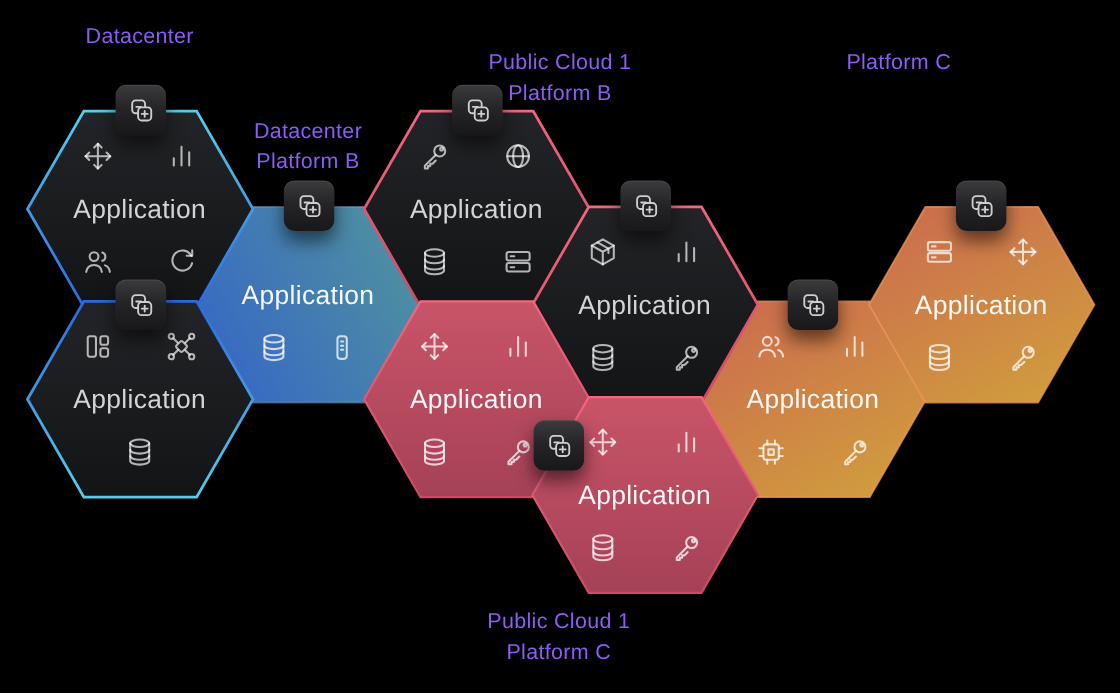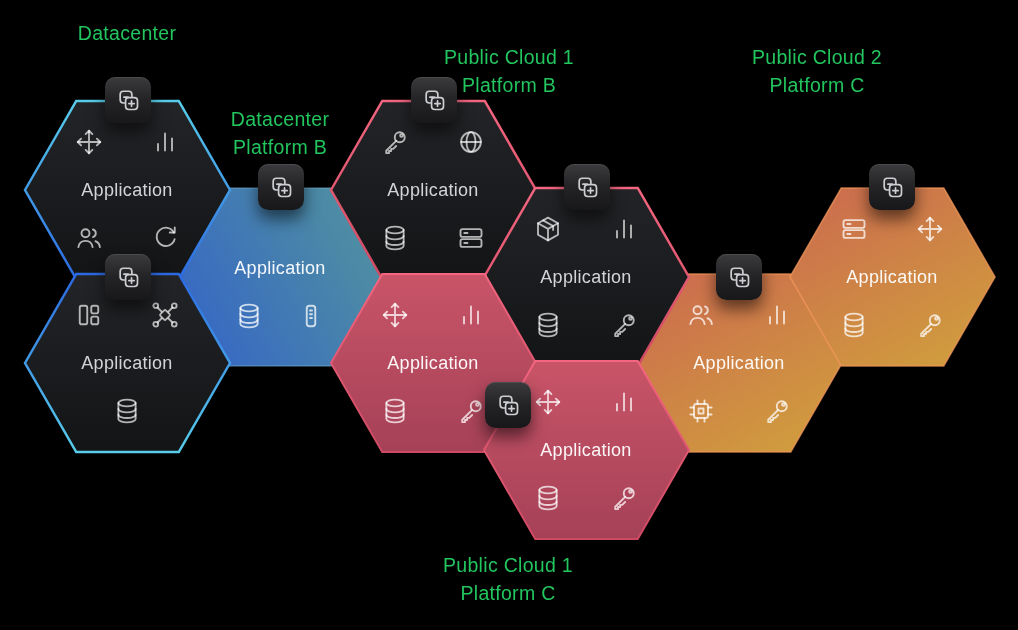--- a/index.html
+++ b/index.html
@@ -14,21 +14,21 @@
   .hex { position: absolute; width: 209px; height: 182px; }
   .hex svg.shape { position: absolute; left: 0; top: 0; }
   .row-top, .row-bottom {
     position: absolute; left: 0; right: 0;
     display: flex; justify-content: center; align-items: center; gap: 46px;
   }
   .row-top { top: 28px; }
   .row-bottom { top: 124px; }
   .app-label {
     position: absolute; left: 0; right: 0; top: 80px;
-    text-align: center; font-size: 18px; line-height: 23px; letter-spacing: .3px;
+    text-align: center; font-size: 24px; line-height: 23px; letter-spacing: .3px;
   }
   .hex-dark .app-label { color: #d3d4d7; }
   .hex-colored .app-label { color: rgba(255,255,255,.95); }
   .hex-dark .icon { color: rgba(255,255,255,.68); }
   .hex-colored .icon { color: rgba(255,255,255,.74); }
 
   
   .hex-b .app-label { top: 71px; }
   .hex-b .row-bottom { top: 115px; gap: 32px; }
 
@@ -41,21 +41,21 @@
     position: absolute; width: 46px; height: 46px; border-radius: 10px;
     background: linear-gradient(180deg, #3b3b3e 0%, #242426 48%, #18181a 100%);
     box-shadow: 0 9px 16px rgba(0,0,0,.55), inset 0 1px 0 rgba(255,255,255,.09);
     display: flex; align-items: center; justify-content: center;
   }
   .badge .icon { width: 27px; height: 27px; color: #cdced1; }
 
   
   .platform-label {
     position: absolute; width: 240px; text-align: center;
-    color: #22c55e; font-size: 19.5px; line-height: 28px; letter-spacing: .3px;
+    color: #8b5cf6; font-size: 19.5px; line-height: 28px; letter-spacing: .3px;
   }
   .platform-label span { display: block; }
 
   .defs-holder { position: absolute; width: 0; height: 0; overflow: hidden; }
 </style>
 </head>
 <body>
 
 <svg class="defs-holder" aria-hidden="true">
   <defs>
@@ -405,21 +405,20 @@
   </div>
   <div class="platform-label" style="left:160px; top:105px">
     <span>Datacenter</span>
     <span>Platform B</span>
   </div>
   <div class="platform-label" style="left:389px; top:43px">
     <span>Public Cloud 1</span>
     <span>Platform B</span>
   </div>
   <div class="platform-label" style="left:697px; top:43px">
-    <span>Public Cloud 2</span>
     <span>Platform C</span>
   </div>
   <div class="platform-label" style="left:388px; top:551px">
     <span>Public Cloud 1</span>
     <span>Platform C</span>
   </div>
 
 </div>
 
 </body></html>

